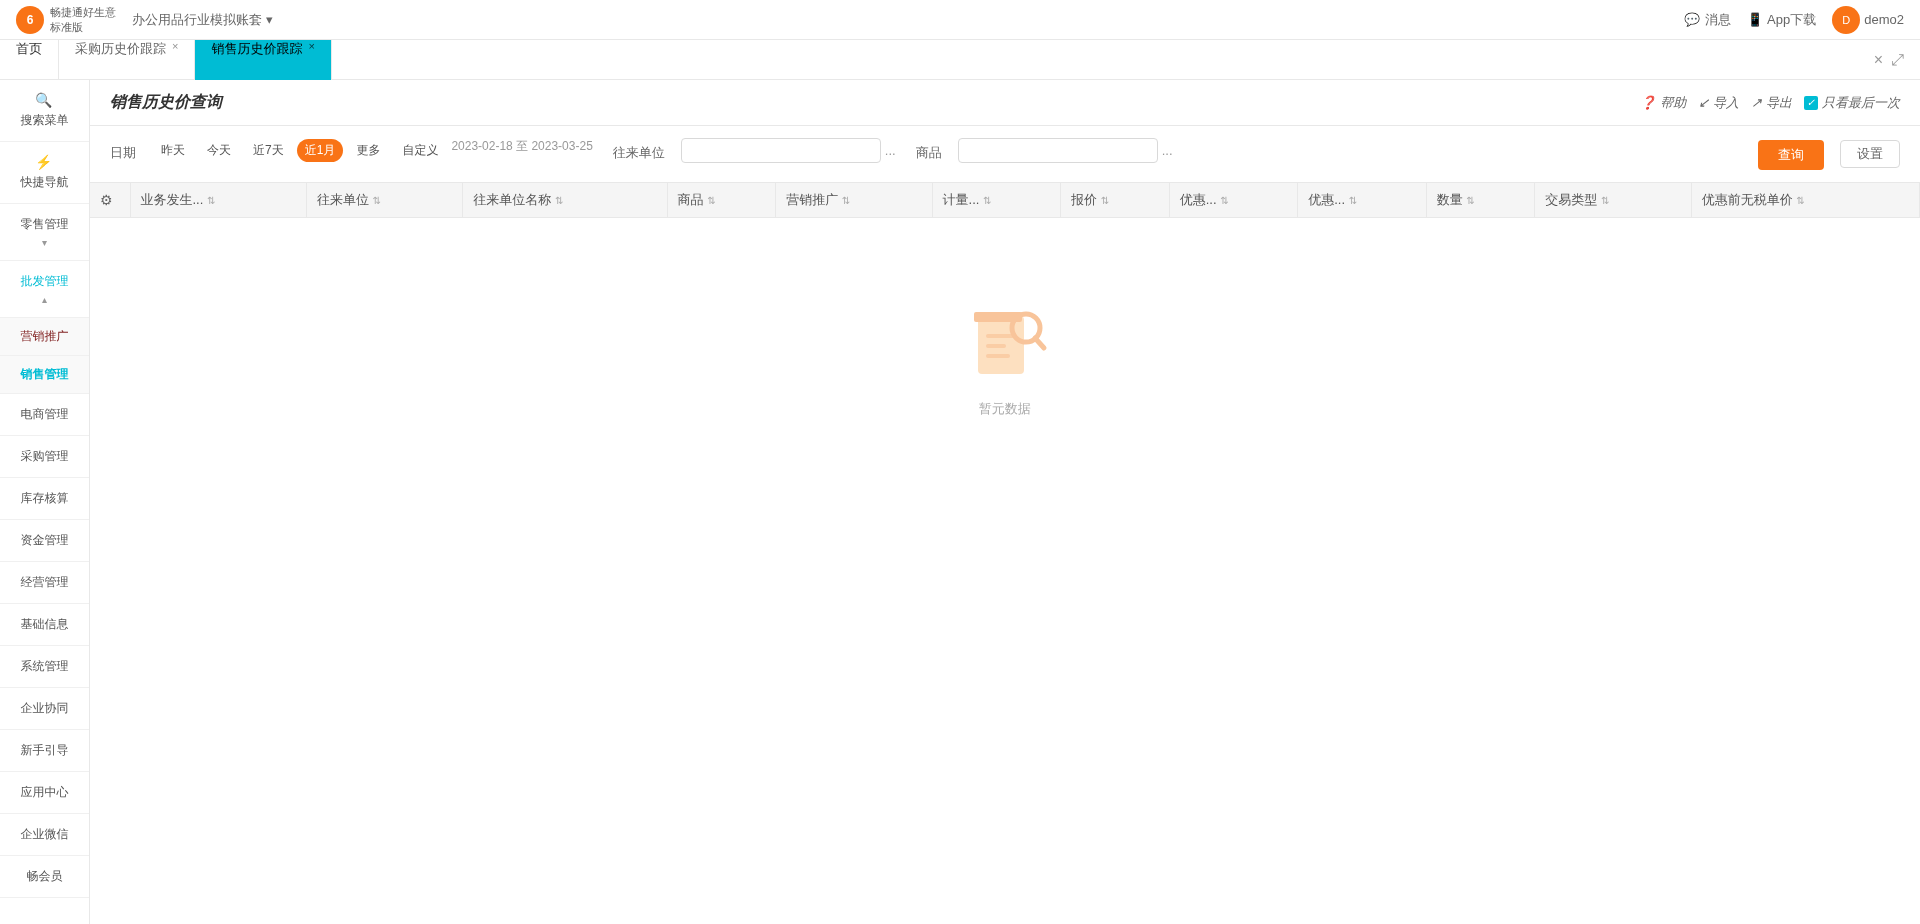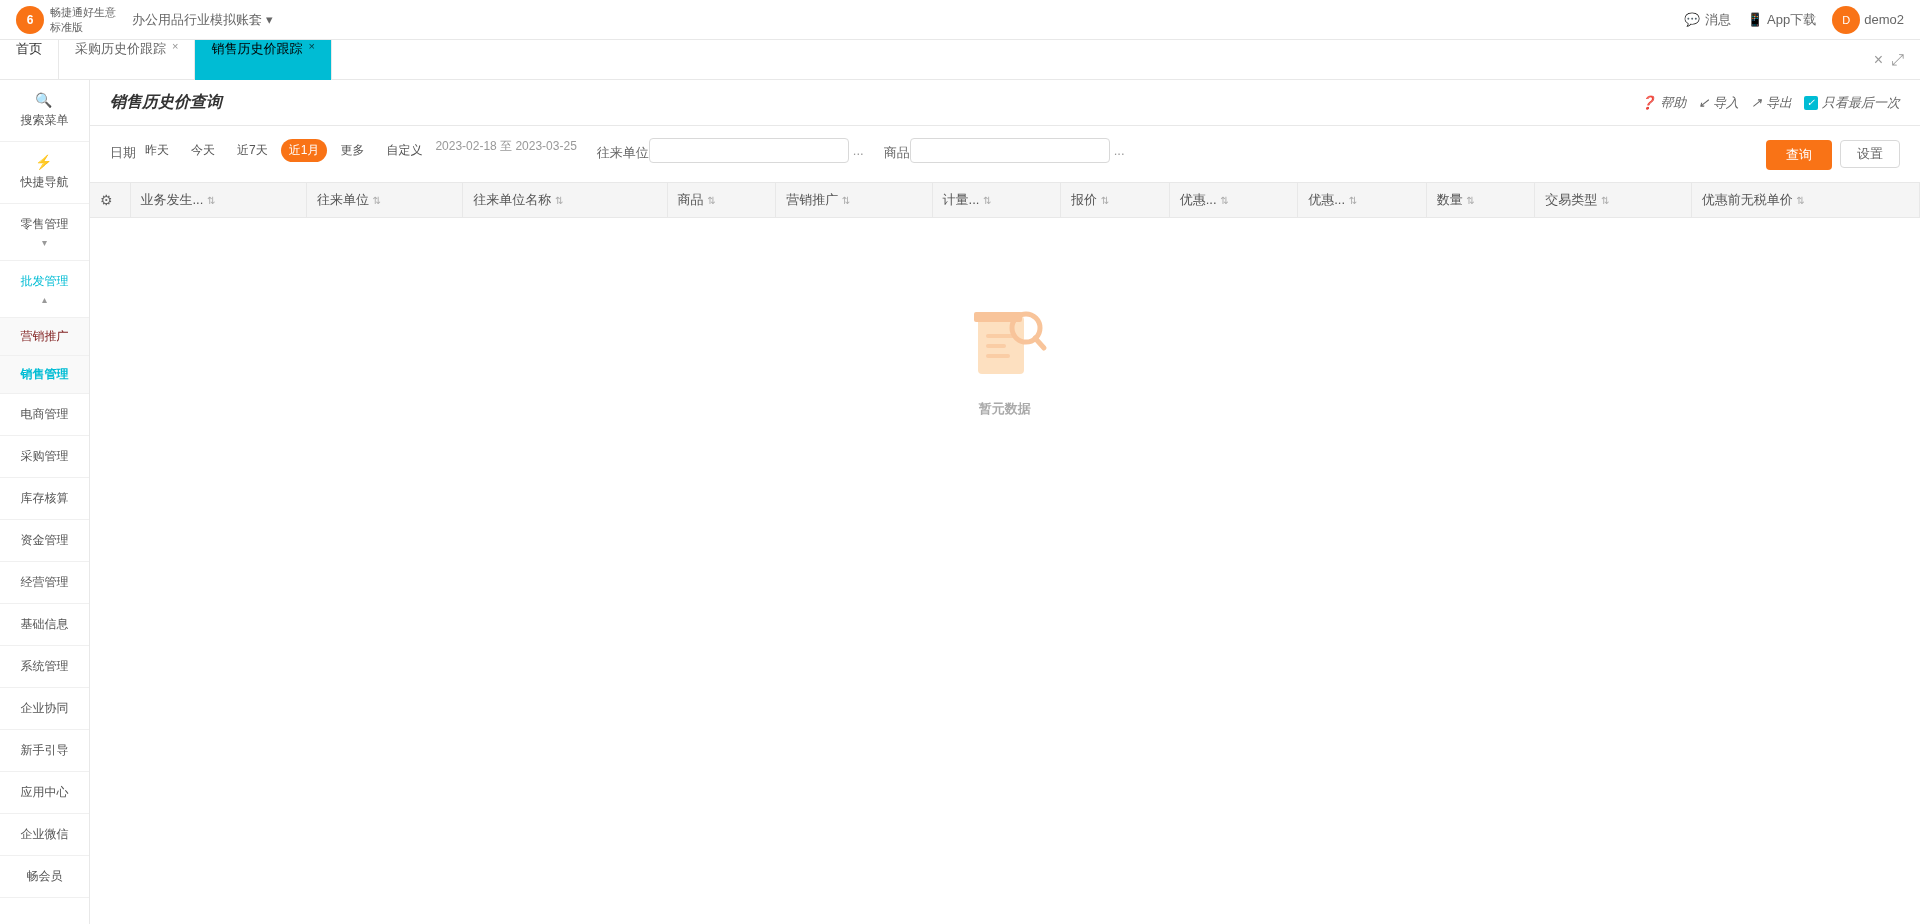--- a/index.html
+++ b/index.html
@@ -45,31 +45,31 @@
     
     .page-header { background: #fff; padding: 12px 20px; border-bottom: 1px solid #e8e8e8; display: flex; align-items: center; justify-content: space-between; flex-shrink: 0; font-style: italic; }
     .page-title { font-size: 16px; font-weight: bold; color: #333; }
     .page-actions { display: flex; align-items: center; gap: 12px; }
     .page-action-item { display: flex; align-items: center; gap: 4px; color: #666; cursor: pointer; font-size: 13px; }
     .only-last-checkbox { display: flex; align-items: center; gap: 4px; font-size: 13px; color: #666; }
     .checkbox-checked { width: 14px; height: 14px; background: #00bcd4; border-radius: 2px; display: flex; align-items: center; justify-content: center; color: white; font-size: 10px; cursor: pointer; }
 
     
     .filter-bar { background: #fff; padding: 12px 20px; border-bottom: 1px solid #e8e8e8; display: flex; align-items: flex-start; gap: 20px; flex-shrink: 0; flex-wrap: wrap; }
-    .filter-group { display: flex; align-items: flex-start; gap: 0; }
+    .filter-group { display: flex; align-items: flex-start; gap: 16px; }
     .filter-label { color: #666; font-size: 13px; white-space: nowrap; padding-top: 6px; }
     .filter-options { display: flex; flex-direction: row; gap: 4px; }
     .filter-date-row { display: flex; align-items: center; gap: 4px; }
     .filter-btn { padding: 3px 8px; border-radius: 3px; cursor: pointer; font-size: 12px; color: #555; border: 1px solid transparent; }
     .filter-btn.active { background: #f97316; color: white; border-radius: 12px; border: none; }
     .filter-date-range { font-size: 12px; color: #999; }
     .filter-input-group { display: flex; align-items: center; gap: 4px; }
     .filter-input { border: 1px solid #d9d9d9; border-radius: 4px; padding: 4px 8px; font-size: 13px; color: #333; width: 200px; outline: none; cursor: pointer; }
     .filter-dots { color: #999; cursor: pointer; }
-    .filter-actions { display: flex; align-items: flex-start; gap: 8px; margin-left: auto; padding-top: 2px; }
+    .filter-actions { display: flex; align-items: flex-start; gap: 16px; margin-left: auto; padding-top: 2px; }
     .btn-query { background: #f97316; color: white; border: none; padding: 6px 20px; border-radius: 4px; cursor: pointer; font-size: 13px; }
     .btn-settings { background: #fff; color: #666; border: 1px solid #d9d9d9; padding: 4px 16px; border-radius: 4px; cursor: pointer; font-size: 13px; }
 
     
     .table-container { flex: 1; overflow: auto; background: #fff; margin: 0; }
     .data-table { width: 100%; border-collapse: collapse; font-size: 13px; }
     .data-table th { background: #f5f5f5; border-bottom: 1px solid #e8e8e8; border-right: 1px solid #e8e8e8; padding: 8px 10px; text-align: left; white-space: nowrap; color: #555; font-weight: normal; position: sticky; top: 0; z-index: 1; }
     .data-table th .sort-icon { color: #aaa; font-size: 10px; }
     .data-table td { border-bottom: 1px solid #f0f0f0; border-right: 1px solid #f0f0f0; padding: 8px 10px; }
     .th-gear { width: 40px; text-align: center; }
@@ -312,21 +312,21 @@
               <span class="sort-icon">⇅</span>
             </th>
             <th>
               <span>优惠前无税单价</span>
               <span class="sort-icon">⇅</span>
             </th>
           </tr>
         </thead>
         <tbody>
           <tr>
-            <td colspan="13" style="border: none; padding: 0; font-weight: bold;">
+            <td colspan="13" style="border: none; padding: 0;">
               <div class="empty-state">
                 <div class="empty-illustration">
                   <svg width="90" height="90" viewBox="0 0 90 90">
 
                     <rect x="18" y="18" width="46" height="58" rx="4" fill="#fde0c0"></rect>
                     <rect x="14" y="14" width="48" height="10" rx="2" fill="#f8c49a"></rect>
 
                     <circle cx="66" cy="30" r="14" fill="none" stroke="#f8c49a" stroke-width="5"></circle>
                     <line x1="75" y1="40" x2="84" y2="50" stroke="#f8c49a" stroke-width="5" stroke-linecap="round"></line>
 

